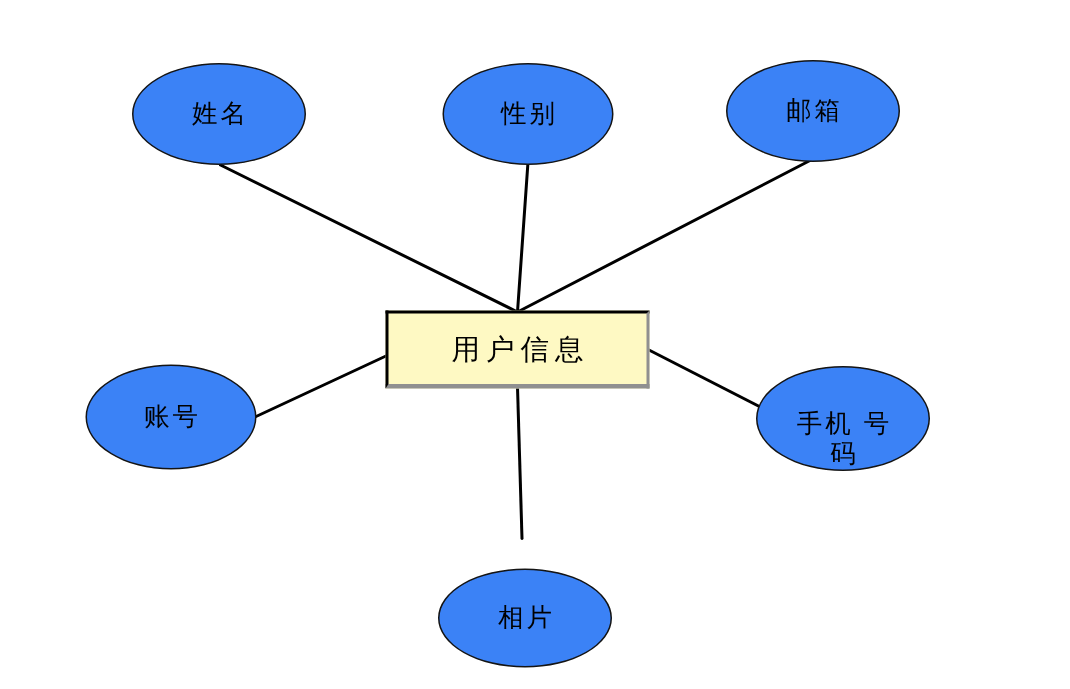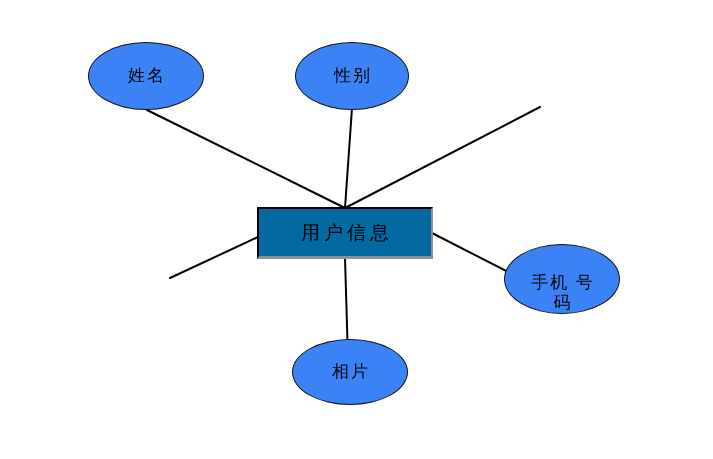--- a/index.html
+++ b/index.html
@@ -42,29 +42,29 @@
     letter-spacing: 2px;
     padding-left: 2px; 
     line-height: 20px;
     text-align: center;
   }
   .e-name    { left: 88px;  top: 42px;  width: 116px; height: 68px; }
   .e-gender  { left: 295px; top: 42px;  width: 114px; height: 68px; }
   .e-email   { left: 484px; top: 40px;  width: 116px; height: 68px; }
   .e-account { left: 57px;  top: 243px; width: 114px; height: 70px; }
   .e-phone   { left: 504px; top: 244px; width: 116px; height: 70px; justify-content: flex-end; }
-  .e-photo   { left: 292px; top: 339px; width: 116px; height: 66px; align-items: center; }
+  .e-photo   { left: 292px; top: 379px; width: 116px; height: 66px; align-items: center; }
   .entity {
     position: absolute;
     box-sizing: border-box;
     left: 257px;
     top: 207px;
     width: 176px;
     height: 52px;
-    background: #0369a1;
+    background: #fef9c3;
     border-top: 2px solid #000000;
     border-left: 2px solid #000000;
     border-right: 2px solid #909090;
     border-bottom: 3px solid #909090;
     display: flex;
     align-items: center;
     justify-content: center;
     font-size: 19px;
     letter-spacing: 4px;
     padding-left: 4px; 
@@ -94,21 +94,27 @@
   </svg>
 
   <div class="ellipse e-name">
     <span>姓名</span>
   </div>
 
   <div class="ellipse e-gender">
     <span>性别</span>
   </div>
 
+  <div class="ellipse e-email">
+    <span>邮箱</span>
+  </div>
 
+  <div class="ellipse e-account">
+    <span>账号</span>
+  </div>
 
   <div class="ellipse e-phone">
     <span>手机 号</span>
     <span>码</span>
   </div>
 
   <div class="ellipse e-photo">
     <span>相片</span>
   </div>
 

